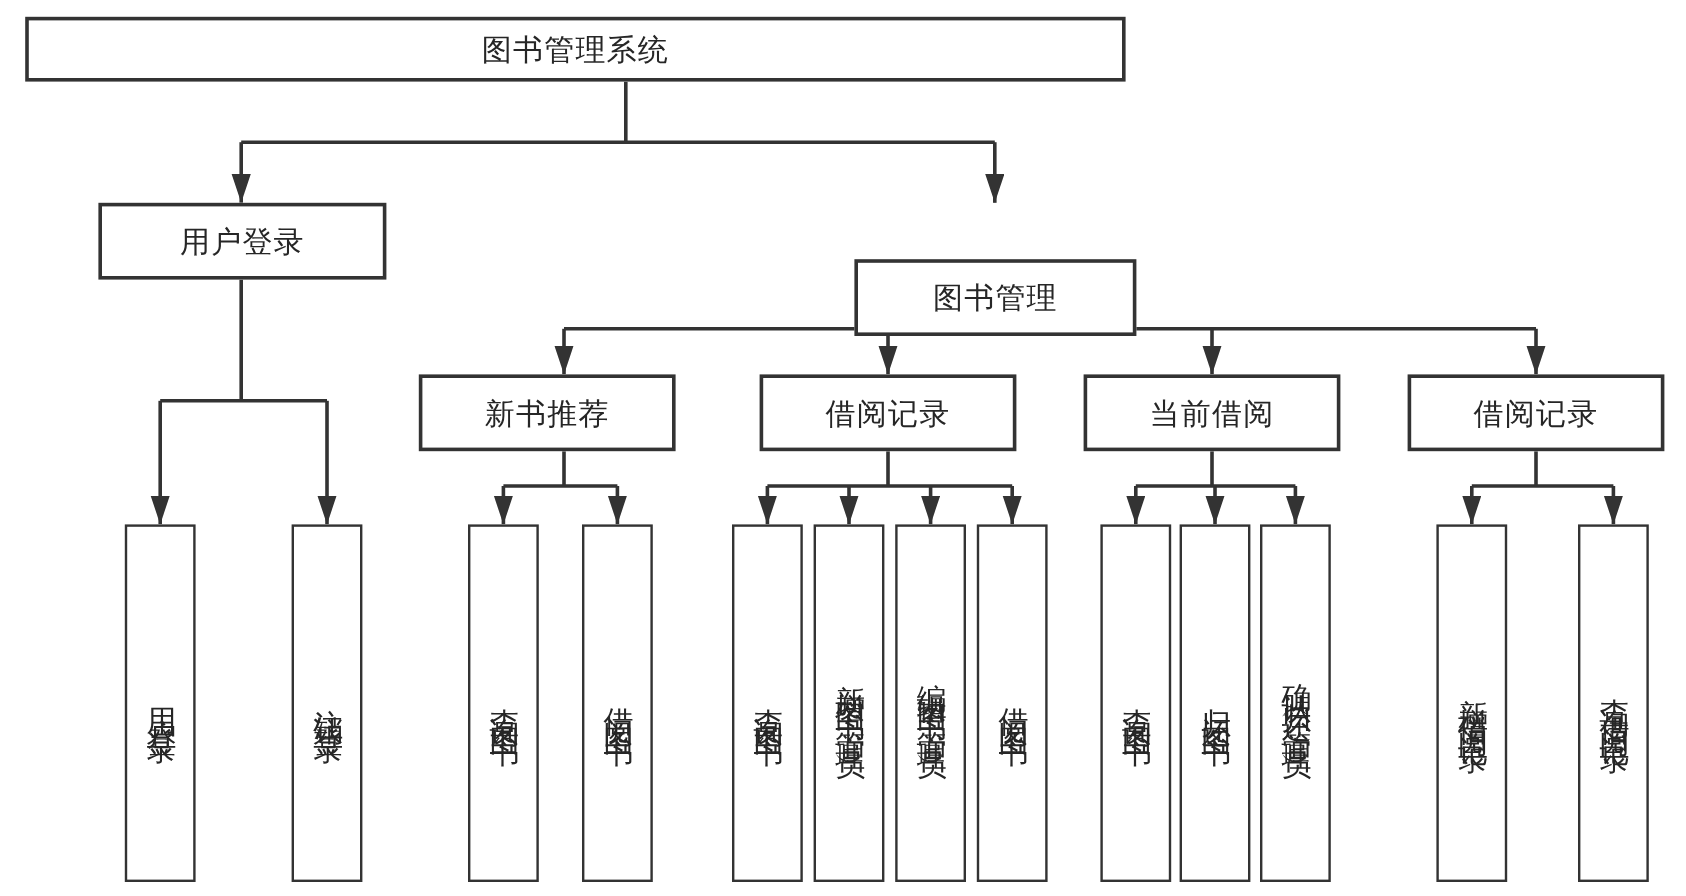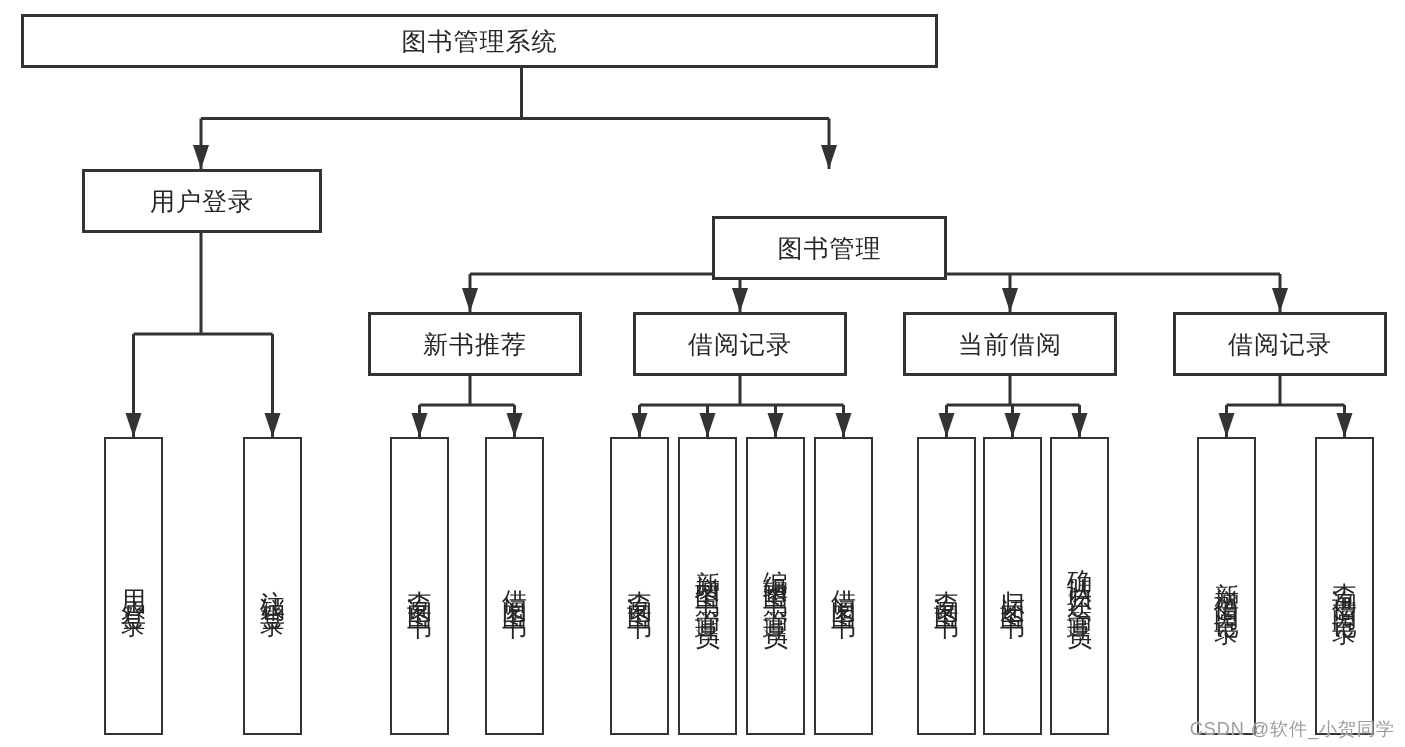--- a/index.html
+++ b/index.html
@@ -35,21 +35,21 @@
   .node .hlabel {
     font-size: 25px;
     letter-spacing: 1px;
     color: #262626;
     white-space: nowrap;
   }
   .root-node   { left: 21px;  top: 14px;  width: 917px; height: 54px; }
   .l2-a        { left: 82px;  top: 169px; width: 240px;  height: 64px; }
   .l2-b        { left: 712px; top: 169px; width: 235px;  height: 64px; margin-top: 47px; }
   .l3          { top: 312px; width: 214px; height: 64px; }
-  .l3-0 { left: 368px; }
+  .l3-0 { left: 349px; }
   .l3-1 { left: 633px; }
   .l3-2 { left: 903px; }
   .l3-3 { left: 1173px; }
   .leaf {
     position: absolute;
     box-sizing: border-box;
     top: 437px;
     width: 59px;
     height: 298px;
     background: #ffffff;
@@ -195,15 +195,14 @@
   <div class="leaf leaf-10">
     <span class="vlabel">确认归还（管理员）</span>
   </div>
   <div class="leaf leaf-11">
     <span class="vlabel">新增借阅记录</span>
   </div>
   <div class="leaf leaf-12">
     <span class="vlabel">查询借阅记录</span>
   </div>
 
-  <div id="watermark">CSDN @软件_小贺同学</div>
 
 </div>
 
 </body></html>

